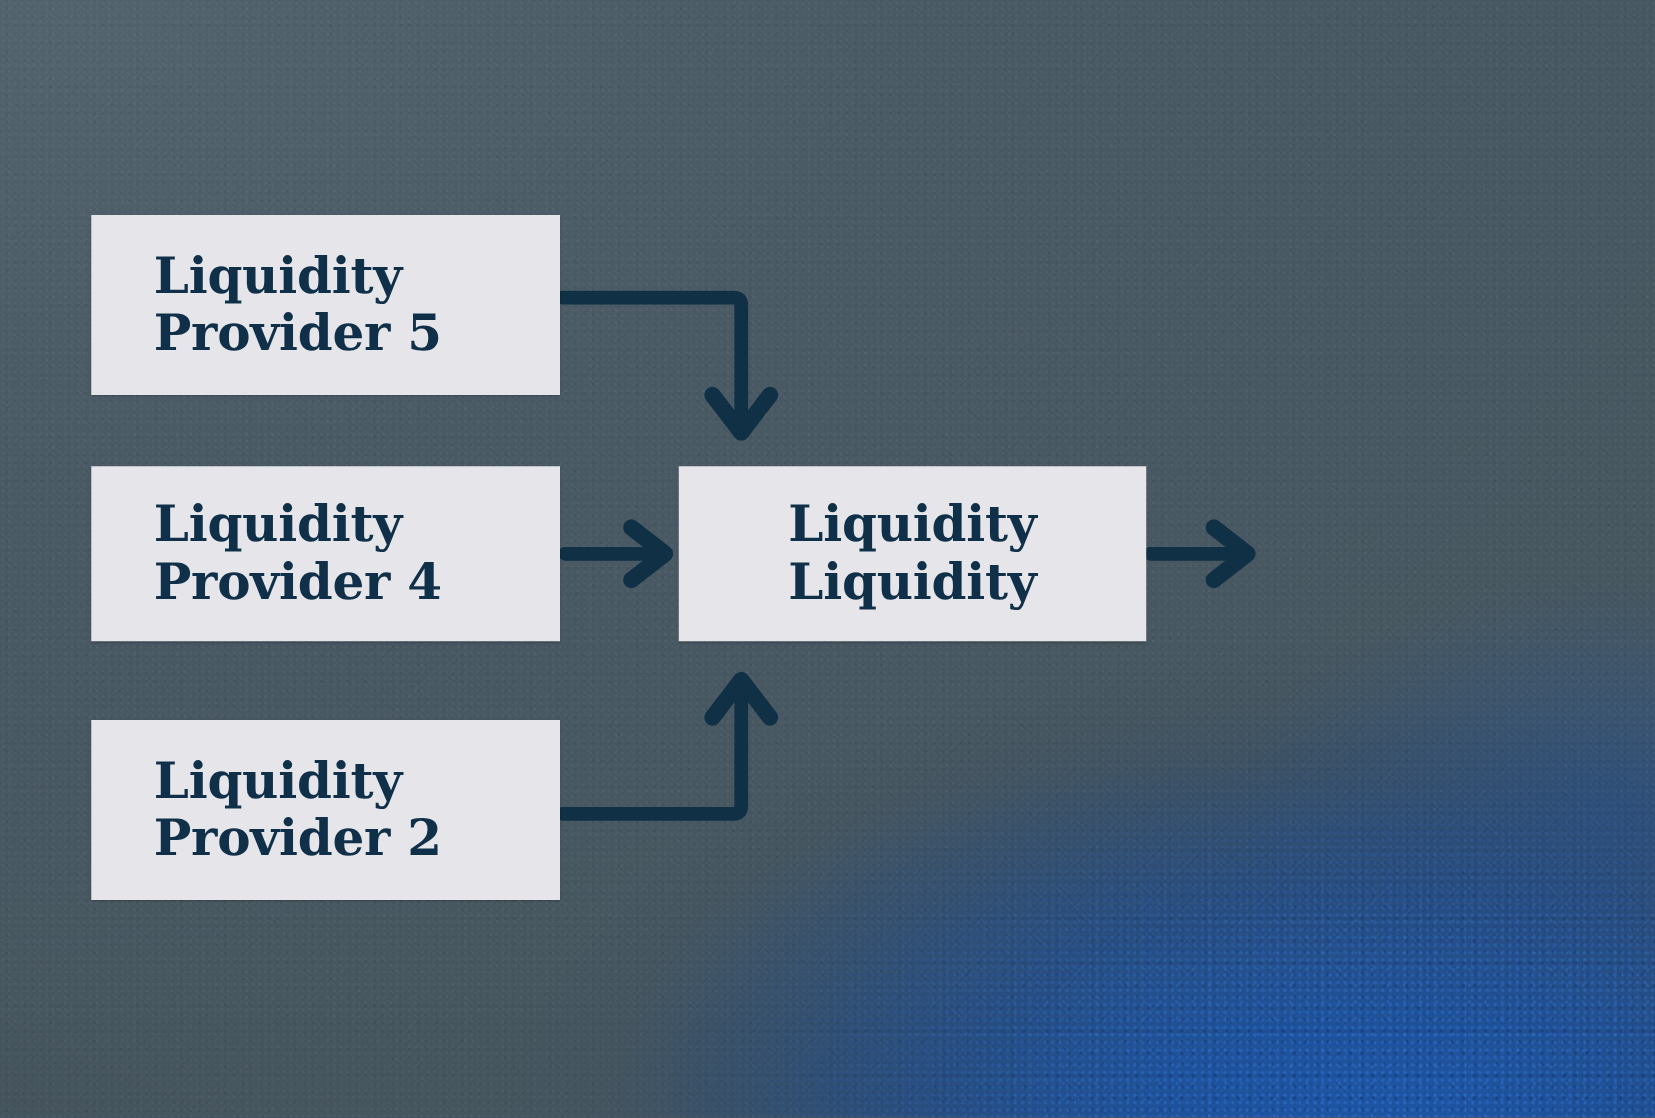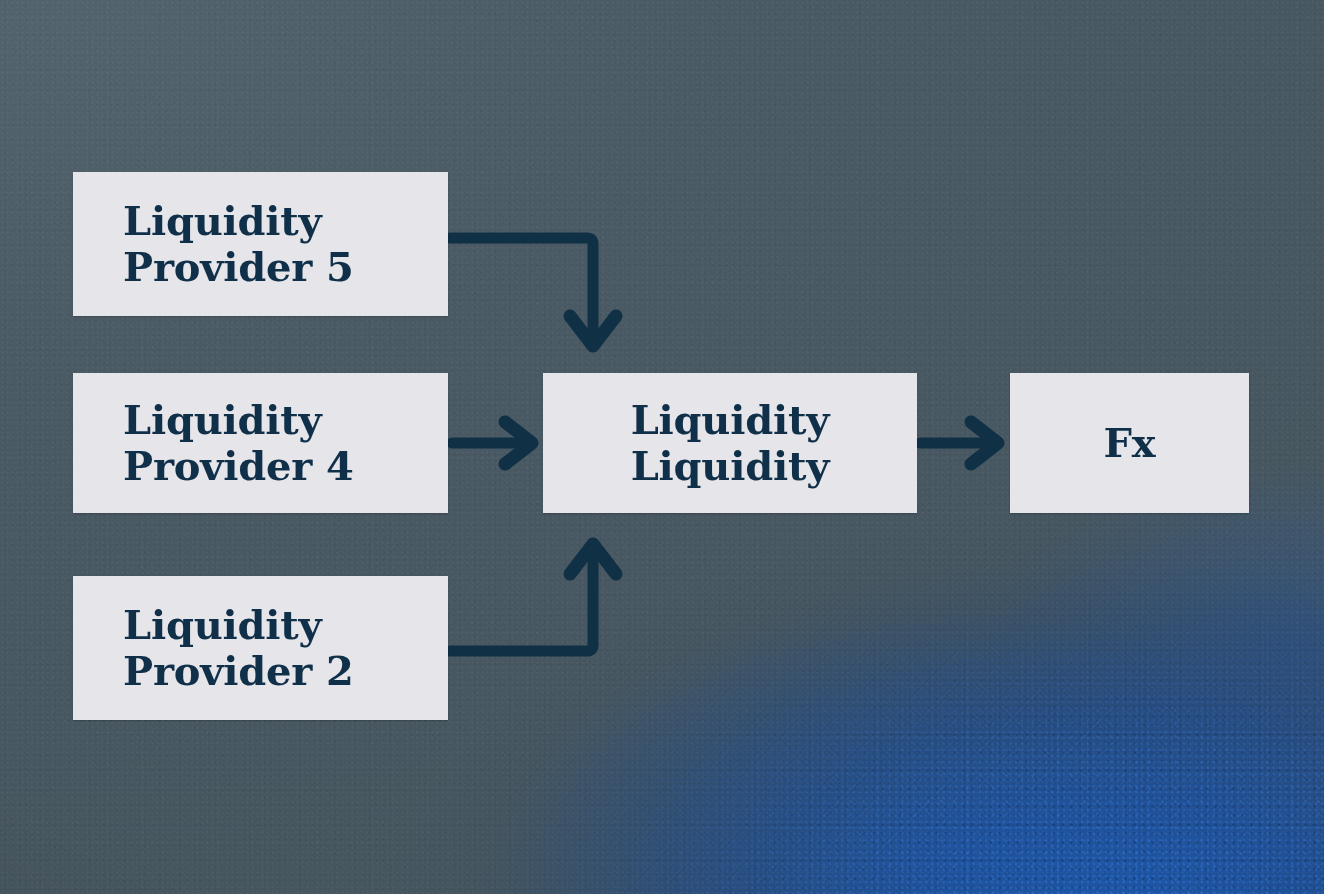--- a/index.html
+++ b/index.html
@@ -156,17 +156,14 @@
   <div class="node left" style="left:73px; top:576px; width:375px; height:144px;">
     <div class="line">Liquidity</div>
     <div class="line">Provider 2</div>
   </div>
 
   <div class="node center-text" style="left:543px; top:373px; width:374px; height:140px;">
     <div class="line">Liquidity</div>
     <div class="line">Liquidity</div>
   </div>
 
-  <div class="node center-text" style="left:1010px; top:373px; width:239px; height:140px;">
-    <div class="line">Fx</div>
-  </div>
 
 </div>
 
 </body></html>

